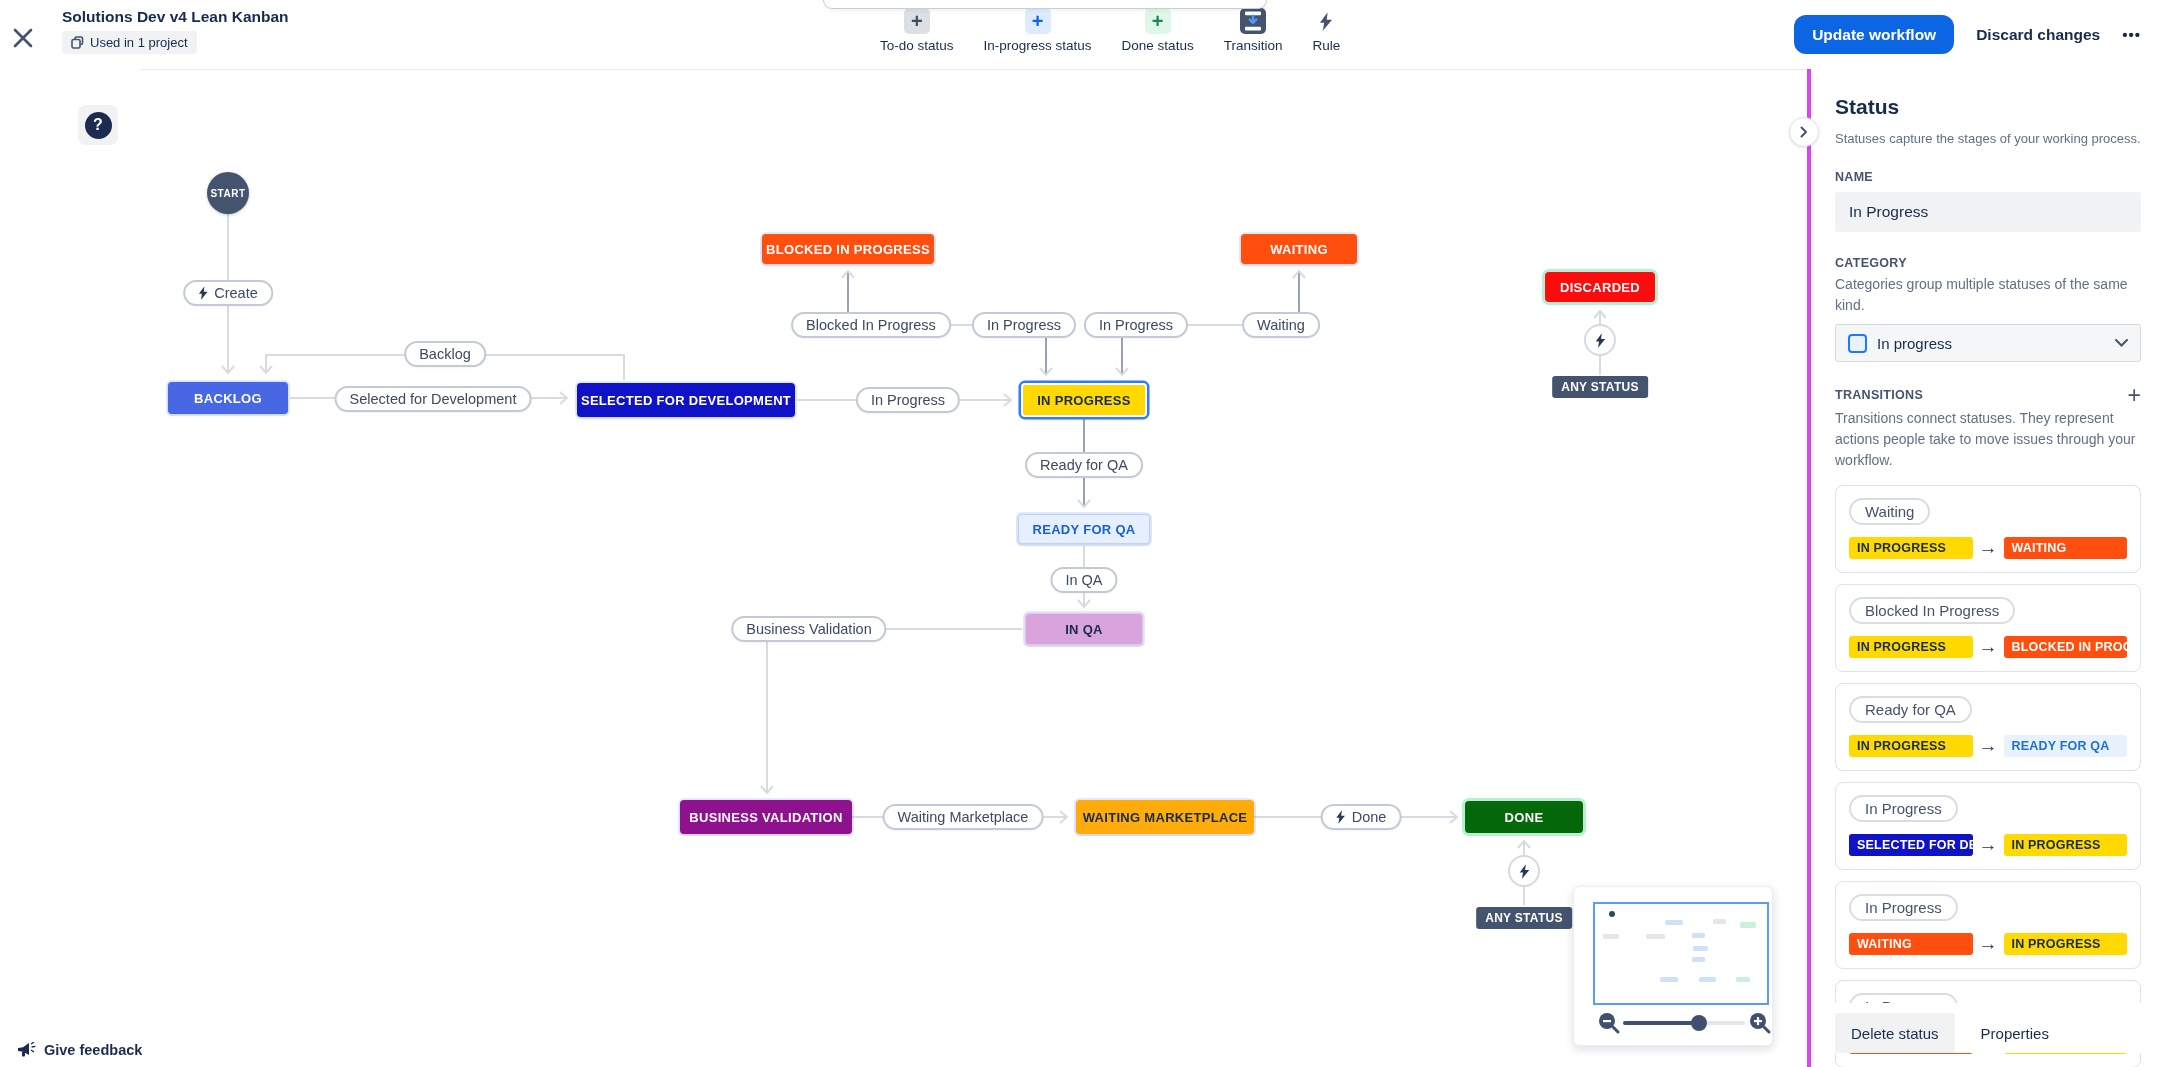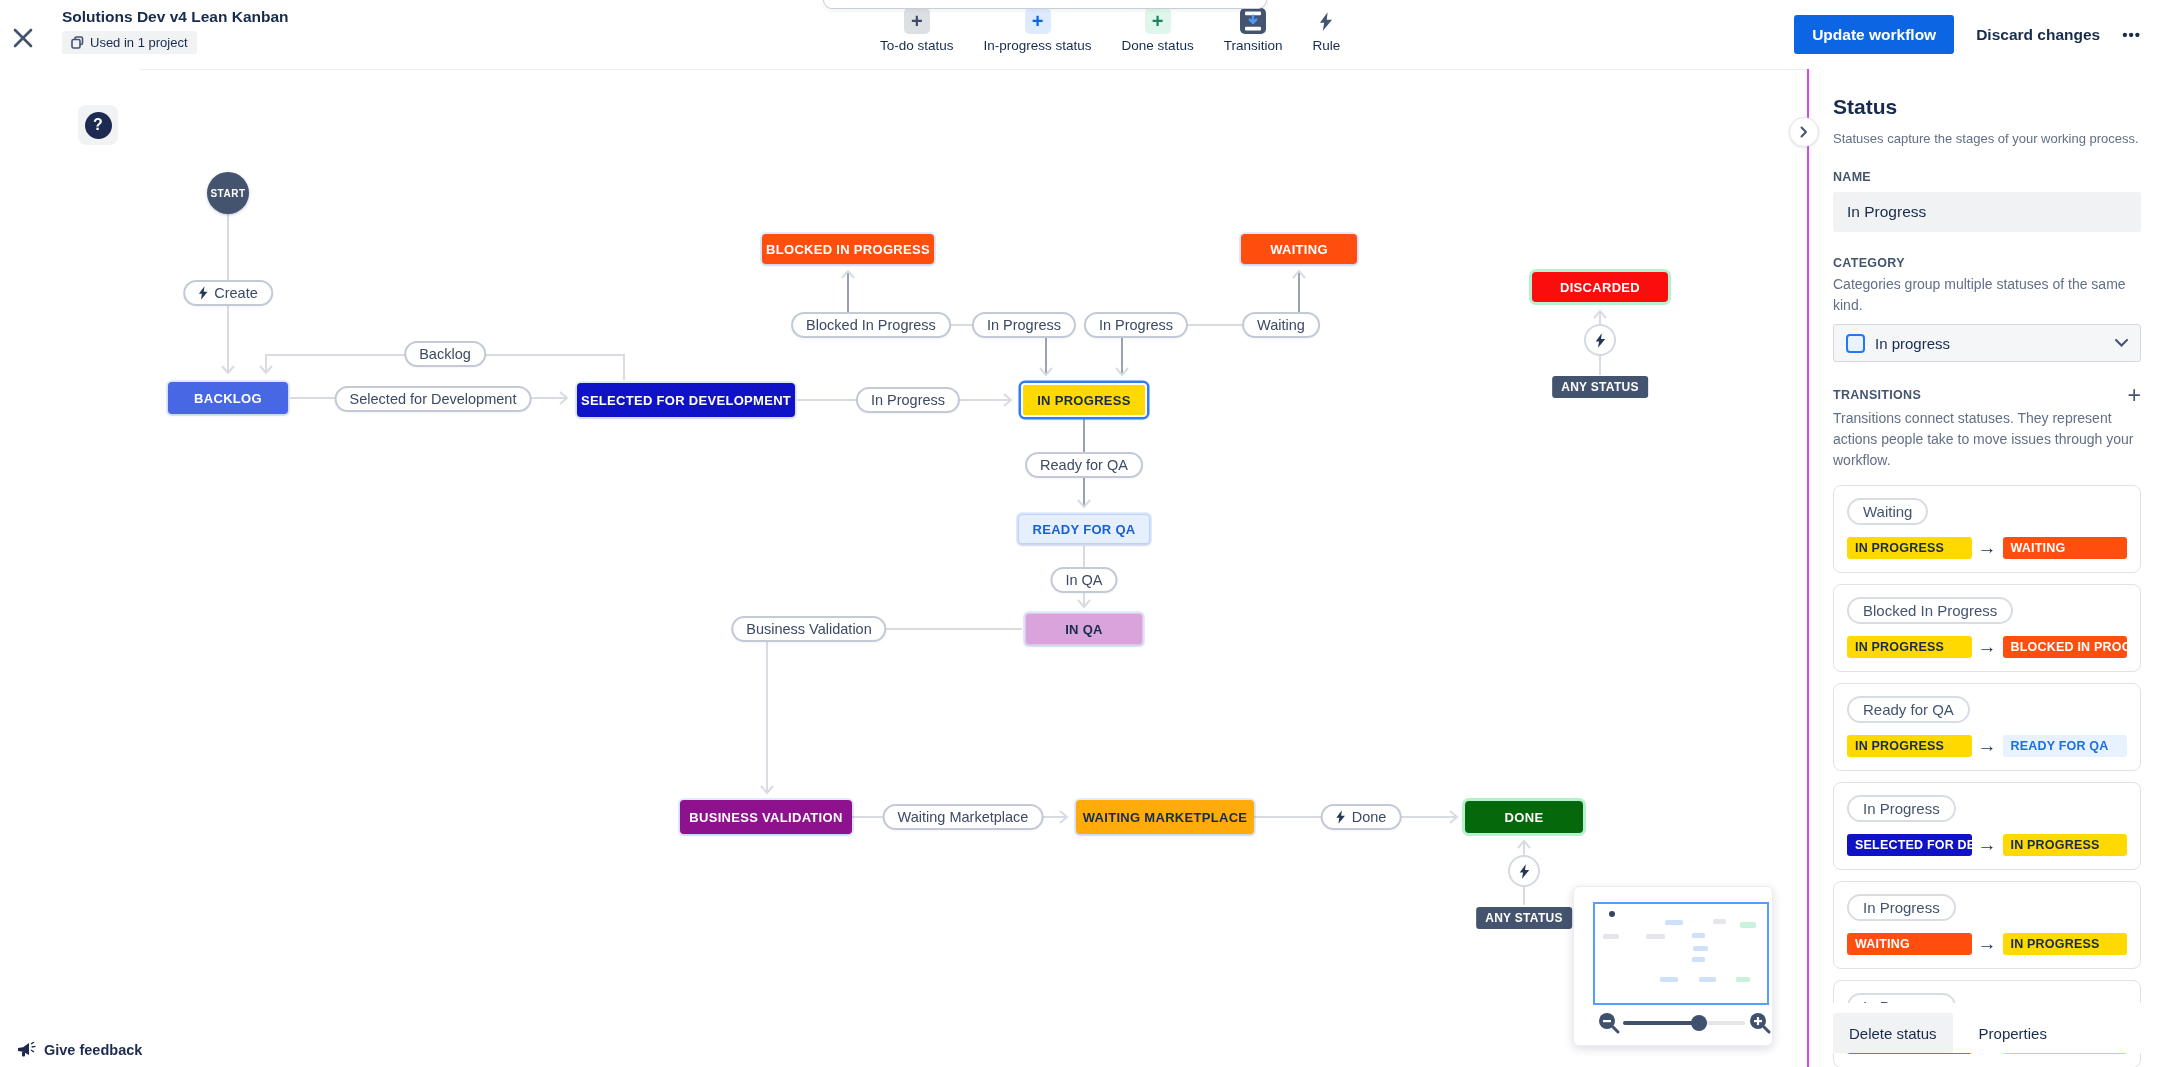--- a/index.html
+++ b/index.html
@@ -20,21 +20,21 @@
     background:#F1F2F4; border-radius:3px; padding:4px 9px; font-size:13px; color:#172B4D; }
   .used-badge svg { stroke:#44546F; fill:none; stroke-width:1.6; }
   .tbar { position:absolute; left:880px; top:8px; display:flex; gap:30px; }
   .tb-item { display:flex; flex-direction:column; align-items:center; gap:4px; cursor:pointer; }
   .tb-sq { width:26px; height:26px; border-radius:5px; display:flex; align-items:center;
     justify-content:center; font-size:20px; font-weight:bold; line-height:1; }
   .tb-lbl { font-size:13.5px; color:#172B4D; white-space:nowrap; }
   .tb-bolt { width:26px; height:26px; display:flex; align-items:center; justify-content:center; }
   .tb-bolt svg, .bolt { fill:#44546F; }
   .hdr-right { position:absolute; right:16px; top:15px; display:flex; align-items:center; gap:22px; }
-  .btn-primary { background:#0C66E4; color:#fff; border:none; border-radius:3px; height:39px;
+  .btn-primary { background:#0C66E4; color:#fff; border:none; border-radius:12px; height:39px;
     padding:0 18px; font-size:15.5px; font-weight:bold; font-family:inherit; cursor:pointer; }
   .btn-ghost { background:transparent; border:none; font-size:15.5px; font-weight:bold;
     color:#172B4D; font-family:inherit; cursor:pointer; }
   .btn-more { background:transparent; border:none; font-size:15px; font-weight:bold;
     letter-spacing:1px; color:#172B4D; cursor:pointer; }
   .sliver { position:absolute; top:0; left:823px; width:444px; height:9px; background:#fff;
     border:1px solid #C9CDD6; border-top:none; border-radius:0 0 10px 10px; z-index:45;
     box-shadow:0 2px 4px rgba(9,30,66,.06); }
 
   
@@ -83,21 +83,21 @@
   .mm-zoom { position:absolute; top:0; cursor:pointer; }
   .mm-track { position:absolute; left:49px; top:10px; width:122px; height:4px; border-radius:2px;
     background:#E4E6EA; cursor:pointer; }
   .mm-fill { position:absolute; left:0; top:0; height:4px; width:75px; border-radius:2px;
     background:#3F516E; }
   .mm-handle { position:absolute; left:68px; top:-6px; width:16px; height:16px; border-radius:50%;
     background:#3F516E; cursor:pointer; }
 
   
   .panel { position:absolute; right:0; top:69px; bottom:0; width:350px; background:#fff;
-    border-left:2px solid #d946ef; z-index:30; padding:26px 16px 0 24px; }
+    border-left:4px solid #d946ef; z-index:30; padding:26px 16px 0 24px; }
   .p-title { font-size:21px; font-weight:bold; color:#172B4D; }
   .p-sub { font-size:13px; color:#626F86; margin-top:12px; }
   .p-label { font-size:12.5px; font-weight:bold; color:#44546F; letter-spacing:.3px; }
   .mt-lg { margin-top:24px; }
   .name-input { margin-top:8px; width:100%; height:40px; background:#F0F2F4; border:2px solid #F0F2F4;
     border-radius:3px; font-size:15.5px; color:#172B4D; padding:0 12px; font-family:inherit; }
   .p-desc { font-size:14px; color:#626F86; margin-top:4px; line-height:1.5; }
   .cat-select { margin-top:8px; height:38px; background:#F5F6F7; border:1px solid #D5D9DF;
     border-radius:3px; display:flex; align-items:center; padding:0 12px; gap:10px; cursor:pointer; }
   .cat-ic { width:19px; height:19px; border:2px solid #1D7AFC; background:#E9F2FF; border-radius:4px; }
@@ -162,21 +162,21 @@
     <span class="help-circle">?</span>
   </button>
 
   <div id="nodes-layer">
       <div class="node-circle" style="left: 228px; top: 193px; background: rgb(68, 84, 111); color: rgb(255, 255, 255);">START</div>
       <div class="node" style="left: 228px; top: 398px; width: 120px; height: 32px; background: rgb(71, 103, 228); color: rgb(255, 255, 255);">BACKLOG</div>
       <div class="node" style="left: 686px; top: 400px; width: 218px; height: 34px; background: rgb(15, 18, 198); color: rgb(255, 255, 255);">SELECTED FOR DEVELOPMENT</div>
       <div class="node sel" style="left: 1084px; top: 400px; width: 126px; height: 34px; background: rgb(255, 217, 0); color: rgb(23, 43, 77);">IN PROGRESS</div>
       <div class="node" style="left: 848px; top: 249px; width: 172px; height: 30px; background: rgb(255, 78, 13); color: rgb(255, 255, 255);">BLOCKED IN PROGRESS</div>
       <div class="node" style="left: 1299px; top: 249px; width: 116px; height: 30px; background: rgb(255, 78, 13); color: rgb(255, 255, 255);">WAITING</div>
-      <div class="node" style="left: 1600px; top: 287px; width: 136px; height: 30px; background: rgb(251, 13, 13); color: rgb(255, 255, 255); box-shadow: rgb(181, 240, 207) 0px 0px 0px 3px, rgba(9, 30, 66, 0.2) 0px 1px 3px;">DISCARDED</div>
+      <div class="node" style="left: 1600px; top: 287px; width: 110px; height: 30px; background: rgb(251, 13, 13); color: rgb(255, 255, 255); box-shadow: rgb(181, 240, 207) 0px 0px 0px 3px, rgba(9, 30, 66, 0.2) 0px 1px 3px;">DISCARDED</div>
       <div class="node" style="left: 1084px; top: 529px; width: 132px; height: 30px; background: rgb(229, 239, 253); color: rgb(25, 97, 210); border: 1px solid rgb(188, 211, 245);">READY FOR QA</div>
       <div class="node" style="left: 1084px; top: 629px; width: 118px; height: 32px; background: rgb(217, 163, 220); color: rgb(23, 43, 77); border: 1px solid rgb(231, 195, 233);">IN QA</div>
       <div class="node" style="left: 766px; top: 817px; width: 172px; height: 34px; background: rgb(142, 18, 142); color: rgb(255, 255, 255);">BUSINESS VALIDATION</div>
       <div class="node" style="left: 1165px; top: 817px; width: 178px; height: 34px; background: rgb(255, 171, 10); color: rgb(23, 43, 77);">WAITING MARKETPLACE</div>
       <div class="node" style="left: 1524px; top: 817px; width: 118px; height: 32px; background: rgb(5, 105, 11); color: rgb(255, 255, 255); box-shadow: rgb(181, 240, 207) 0px 0px 0px 3px, rgba(9, 30, 66, 0.2) 0px 1px 3px;">DONE</div>
       <div class="pill" style="left: 228px; top: 293px;">
         <svg class="bolt" viewBox="0 0 12 16" width="10" height="14">
           <path d="M7.4 0 L0.8 9 H4.4 L3.3 16 L11.2 6.4 H6.6 Z"></path>
         </svg>
         <span>Create</span>

